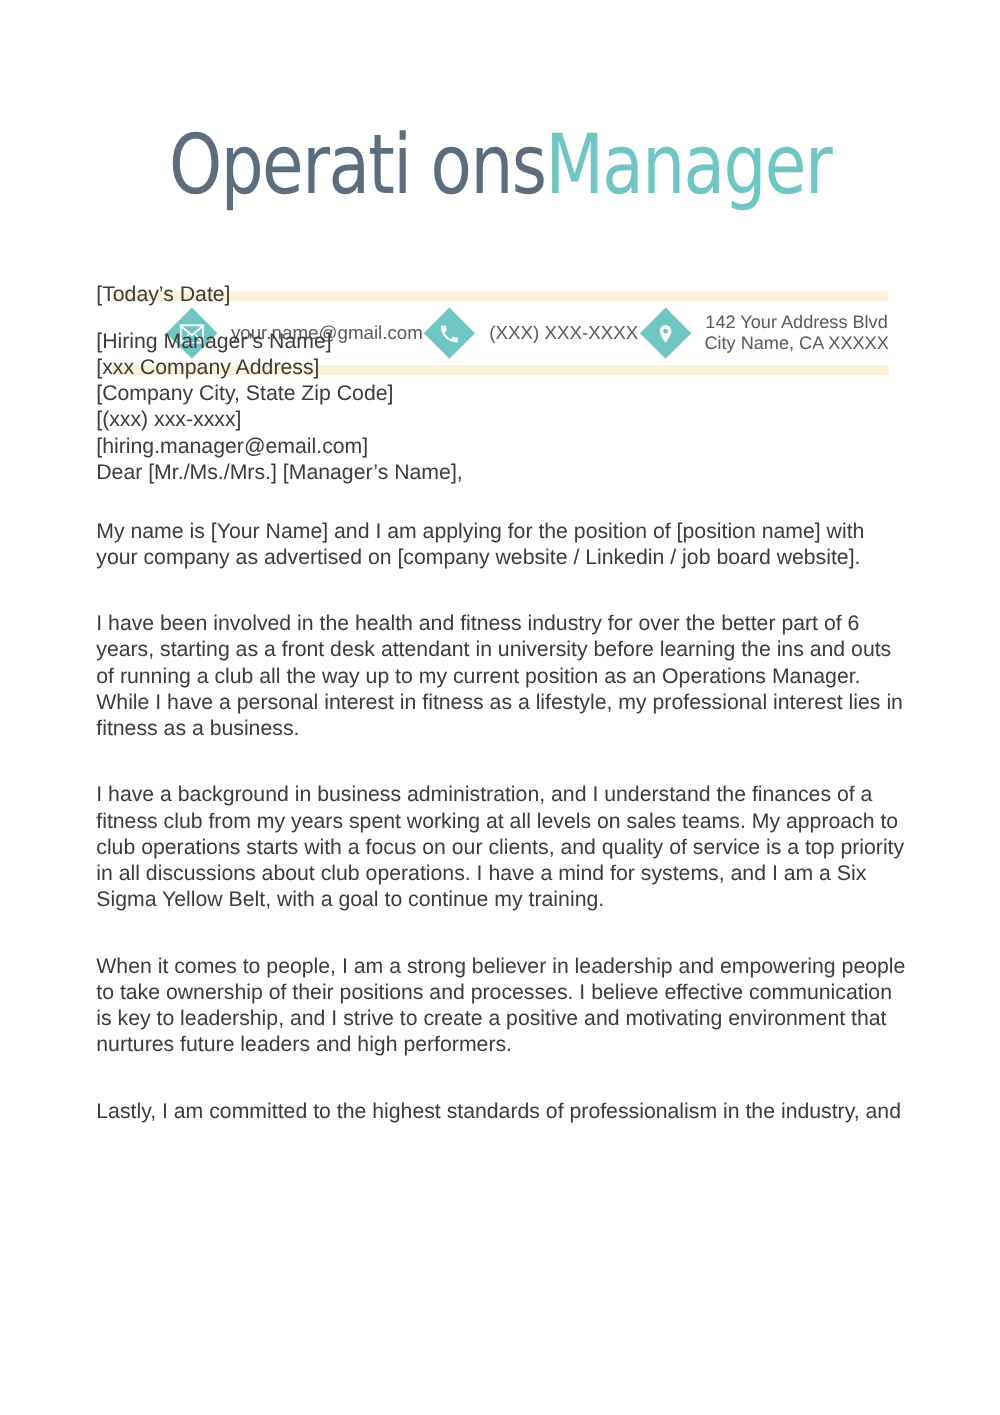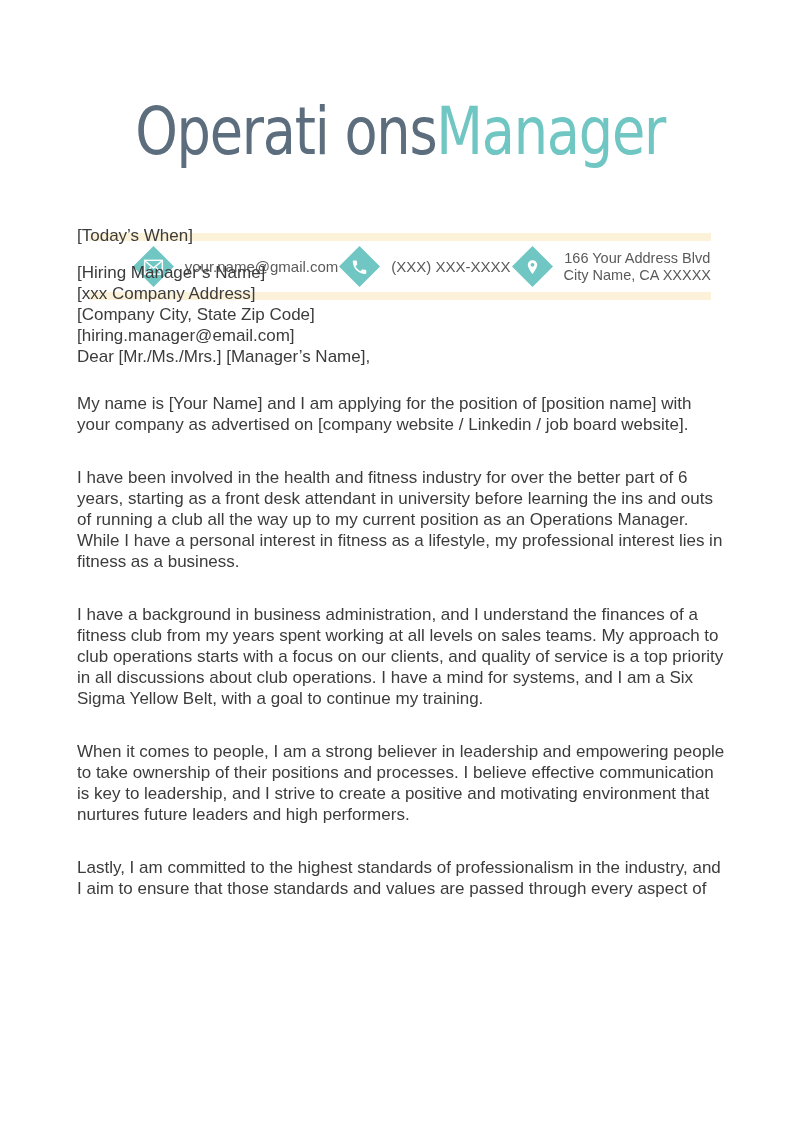--- a/index.html
+++ b/index.html
@@ -141,36 +141,37 @@
         </div>
 
         <div class="contact-item">
           <span class="diamond">
             <span class="glyph">
               <svg width="16" height="20" viewBox="0 0 24 24">
                 <path fill="#ffffff" fill-rule="evenodd" d="M12 1.5c-3.87 0-7 3.13-7 7 0 5.25 7 14 7 14s7-8.75 7-14c0-3.87-3.13-7-7-7zm0 9.9c-1.6 0-2.9-1.3-2.9-2.9s1.3-2.9 2.9-2.9 2.9 1.3 2.9 2.9-1.3 2.9-2.9 2.9z"></path>
               </svg>
             </span>
           </span>
-          <span class="contact-text small"><span>166 Your Address Blvd</span><br><span>City Name, CA XXXXX</span></span>
+          <span class="contact-text small"><span>142 Your Address Blvd</span><br><span>City Name, CA XXXXX</span></span>
         </div>
 
       </div>
 
       <div class="band-bar"></div>
     </div>
   </div>
 
   <div class="letter">
-    <div class="date">[Today’s When]</div>
+    <div class="date">[Today’s Date]</div>
 
     <div class="recipient">
       <div>[Hiring Manager’s Name]</div>
       <div>[xxx Company Address]</div>
       <div>[Company City, State Zip Code]</div>
+      <div>[(xxx) xxx-xxxx]</div>
       <div>[hiring.manager@email.com]</div>
     </div>
 
     <div class="salutation">Dear [Mr./Ms./Mrs.] [Manager’s Name],</div>
 
     <div class="paragraphs">
       <p style="margin:0">My name is [Your Name] and I am applying for the position of [position name] with your company as advertised on [company website / Linkedin / job board website].</p>
       <p style="margin:0">I have been involved in the health and fitness industry for over the better part of 6 years, starting as a front desk attendant in university before learning the ins and outs of running a club all the way up to my current position as an Operations Manager. While I have a personal interest in fitness as a lifestyle, my professional interest lies in fitness as a business.</p>
       <p style="margin:0">I have a background in business administration, and I understand the finances of a fitness club from my years spent working at all levels on sales teams. My approach to club operations starts with a focus on our clients, and quality of service is a top priority in all discussions about club operations. I have a mind for systems, and I am a Six Sigma Yellow Belt, with a goal to continue my training.</p>
       <p style="margin:0">When it comes to people, I am a strong believer in leadership and empowering people to take ownership of their positions and processes. I believe effective communication is key to leadership, and I strive to create a positive and motivating environment that nurtures future leaders and high performers.</p>

